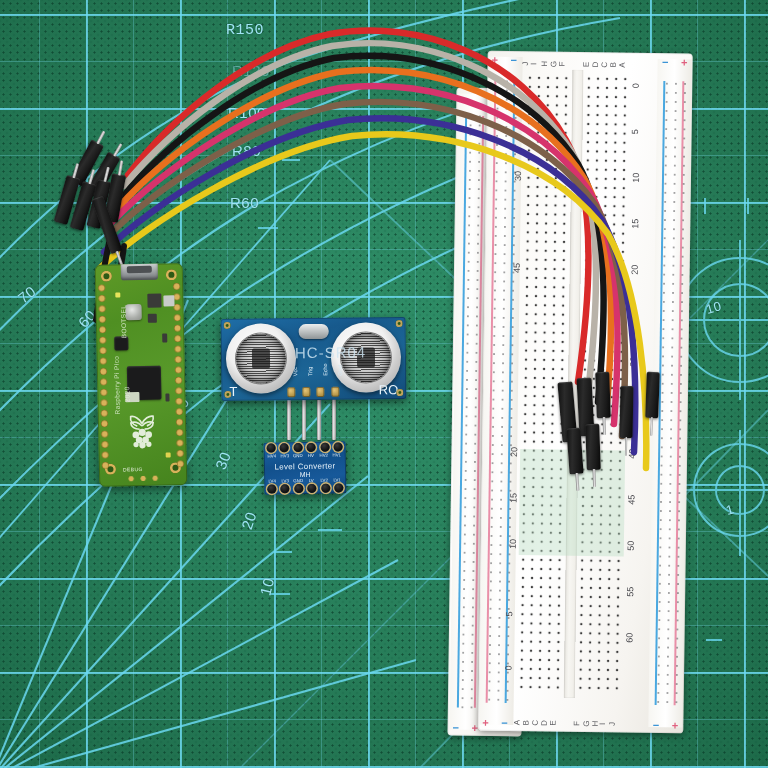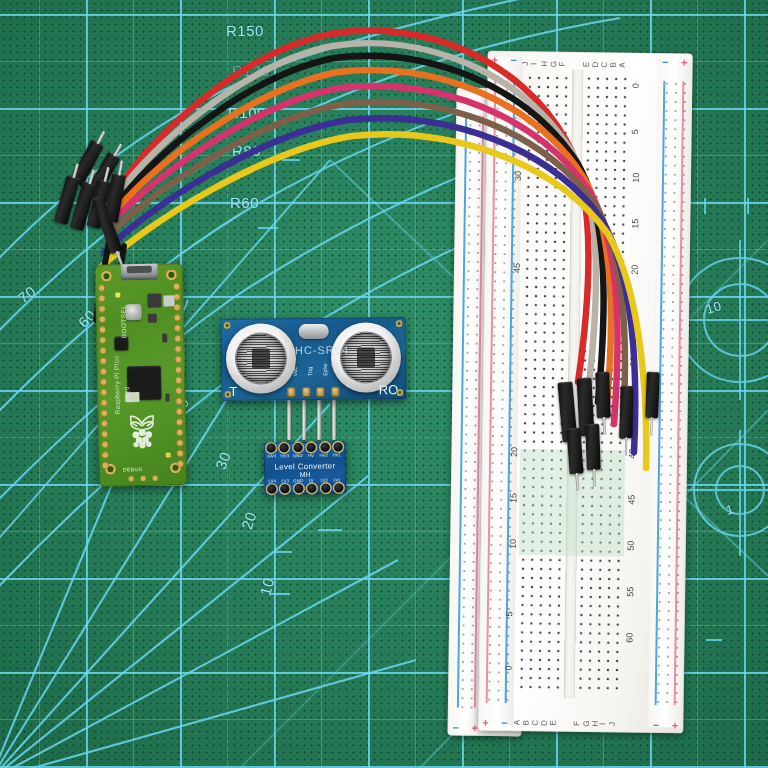--- a/index.html
+++ b/index.html
@@ -229,21 +229,21 @@
     content:''; display:block; width:18px; height:20px; margin:15px auto 0;
     background:#1a1a1a; border-radius:2px; opacity:.75;
   }
   .crystal {
     position: absolute; left: 78px; top: 6px; width: 30px; height: 15px;
     border-radius: 7px;
     background: linear-gradient(180deg,#eceeee,#b9bdbe 55%,#8f9496);
     box-shadow: 0 1px 2px rgba(0,0,0,.45);
   }
   .sr04-label {
-    position: absolute; color: #cfe6f3; font-size: 11px; letter-spacing: 1px;
+    position: absolute; color: #cfe6f3; font-size: 15px; letter-spacing: 1px;
     font-family: "Liberation Sans", sans-serif; opacity: .82;
   }
   .sr04-bigletter {
     position: absolute; bottom: 2px; color: #e8f3fa; font-size: 13px;
     font-family: "Liberation Sans", sans-serif;
   }
   .sr04-pins {
     position: absolute; left: 66px; bottom: -1px; width: 52px; height: 14px;
     display: flex; justify-content: space-between;
   }
@@ -370,21 +370,21 @@
         <line x1="316" y1="478" x2="340" y2="478"></line>
         <line x1="318" y1="530" x2="342" y2="530"></line>
         <line x1="274" y1="552" x2="292" y2="552"></line>
         <line x1="270" y1="594" x2="290" y2="594"></line>
         <line x1="705" y1="198" x2="705" y2="214"></line>
         <line x1="748" y1="198" x2="748" y2="214"></line>
         <line x1="706" y1="640" x2="722" y2="640"></line>
       </g>
     </svg>
 
-    <div class="matlabel" style="left:226px; top:22px;">R150</div>
+    <div class="matlabel" style="left:226px; top:22px;font-family:Liberation Mono, monospace;">R150</div>
     <div class="matlabel" style="left:232px; top:62px; opacity:.45;">R120</div>
     <div class="matlabel" style="left:228px; top:104px;">R100</div>
     <div class="matlabel" style="left:232px; top:142px;">R80</div>
     <div class="matlabel" style="left:230px; top:194px;">R60</div>
 
     <div class="matlabel" style="left:18px;  top:286px; transform:rotate(-38deg);">70</div>
     <div class="matlabel" style="left:78px;  top:310px; transform:rotate(-48deg);">60</div>
     <div class="matlabel" style="left:172px; top:398px; transform:rotate(-62deg);">40</div>
     <div class="matlabel" style="left:214px; top:452px; transform:rotate(-68deg);">30</div>
     <div class="matlabel" style="left:240px; top:512px; transform:rotate(-72deg);">20</div>

